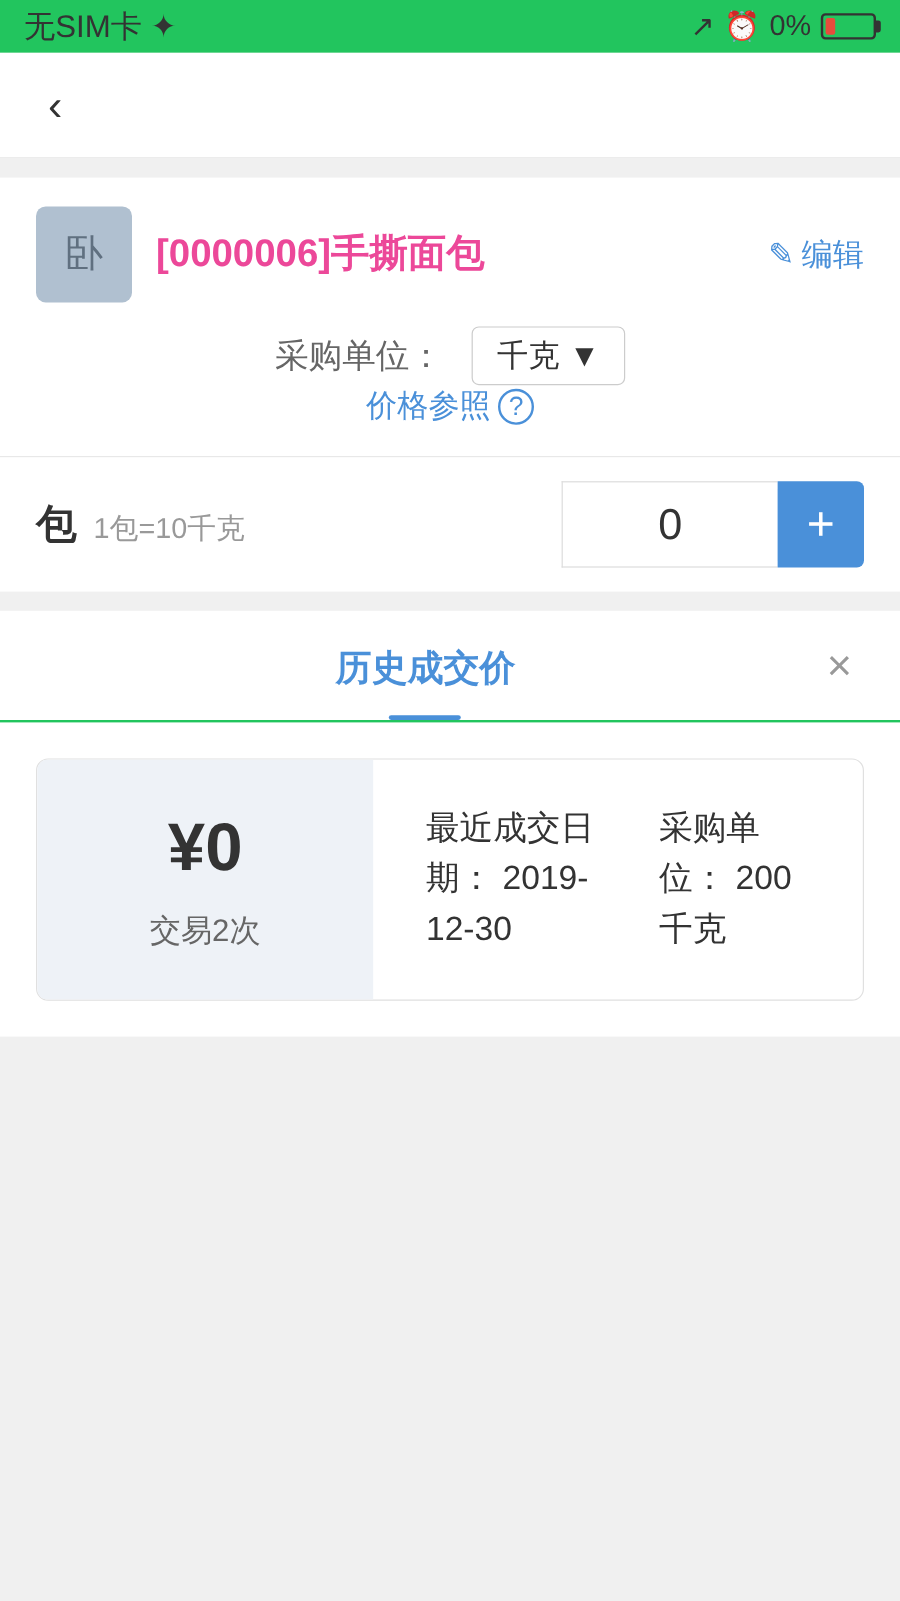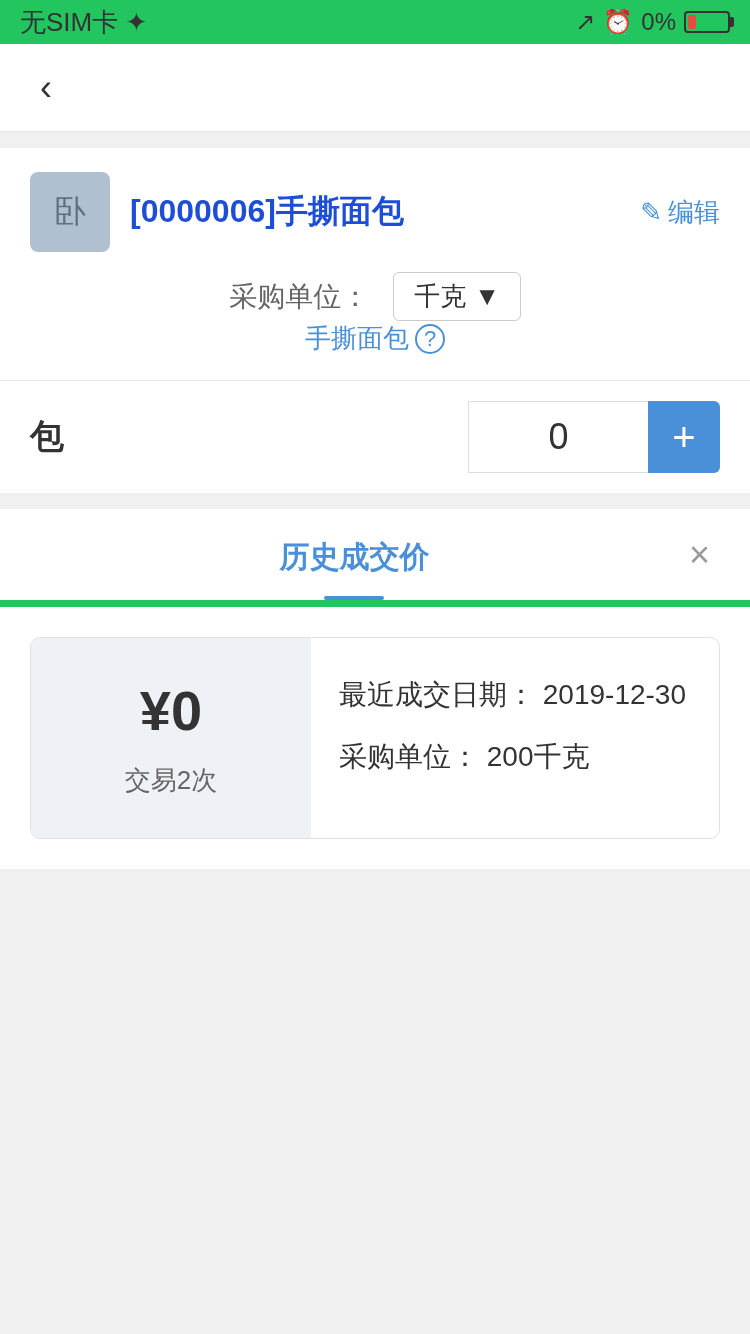--- a/index.html
+++ b/index.html
@@ -118,21 +118,21 @@
       border-radius: 8px;
       display: flex;
       align-items: center;
       justify-content: center;
       color: #607080;
       font-size: 32px;
     }
     .product-name {
       font-size: 32px;
       font-weight: 600;
-      color: #1d4ed8;
+      color: #ec4899;
     }
     .edit-btn {
       color: #4a90d9;
       font-size: 26px;
       display: flex;
       align-items: center;
       gap: 6px;
       cursor: pointer;
     }
     .unit-row {
@@ -220,21 +220,21 @@
     }
 
     
     .tab-section {
       background: #fff;
       margin-top: 16px;
     }
     .tab-header {
       display: flex;
       align-items: center;
-      border-bottom: 7px solid #22c55e;
+      border-bottom: 2px solid #22c55e;
       padding: 0 30px;
       position: relative;
     }
     .tab-item {
       flex: 1;
       text-align: center;
       padding: 28px 0 22px;
       font-size: 30px;
       color: #666;
       cursor: pointer;
@@ -287,24 +287,25 @@
       font-weight: 600;
       color: #333;
     }
     .history-transactions {
       font-size: 26px;
       color: #666;
       margin-top: 20px;
     }
     .history-right {
       flex: 1;
-      padding: 36px 28px;
-      display: flex;
-      flex-direction: column;
+      padding: 36px 44px;
+      display: flex;
+      flex-direction: row;
       gap: 20px;
+      justify-content: space-between;
     }
     .history-detail-row {
       font-size: 28px;
       color: #333;
       line-height: 1.5;
     }
 
     
     .main-content {
       background: #f0f0f0;
@@ -347,29 +348,30 @@
   </div>
   <div class="unit-row">
     <div style="display:flex; align-items:center;">
       <span class="unit-label">采购单位：</span>
       <div class="unit-select">
         <span>千克</span>
         <span>▼</span>
       </div>
     </div>
     <div class="price-ref">
-      <span>手撕面包</span>
+      <span>价格参照</span>
       <span style="width:30px;height:30px;border:2px solid #4a90d9;border-radius:50%;display:inline-flex;align-items:center;justify-content:center;font-size:22px;">?</span>
     </div>
   </div>
 </div>
 
 <div class="quantity-section">
   <div class="qty-left">
     <span class="qty-unit-large">包</span>
+    <span class="qty-conversion">1包=10千克</span>
   </div>
   <div class="qty-input-area">
     <input class="qty-input" type="text" value="0" style="">
     <div class="qty-plus">+</div>
   </div>
 </div>
 
 <div class="tab-section">
   <div class="tab-header">
     <div class="tab-item active">

